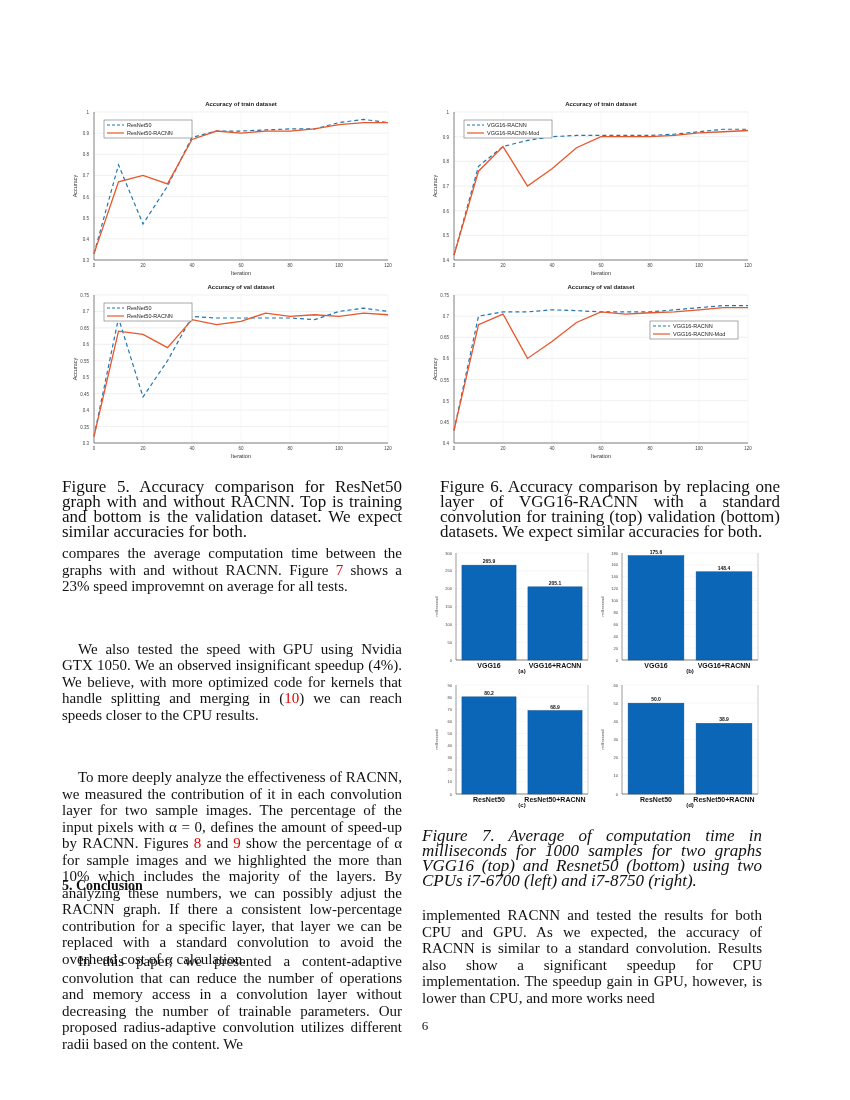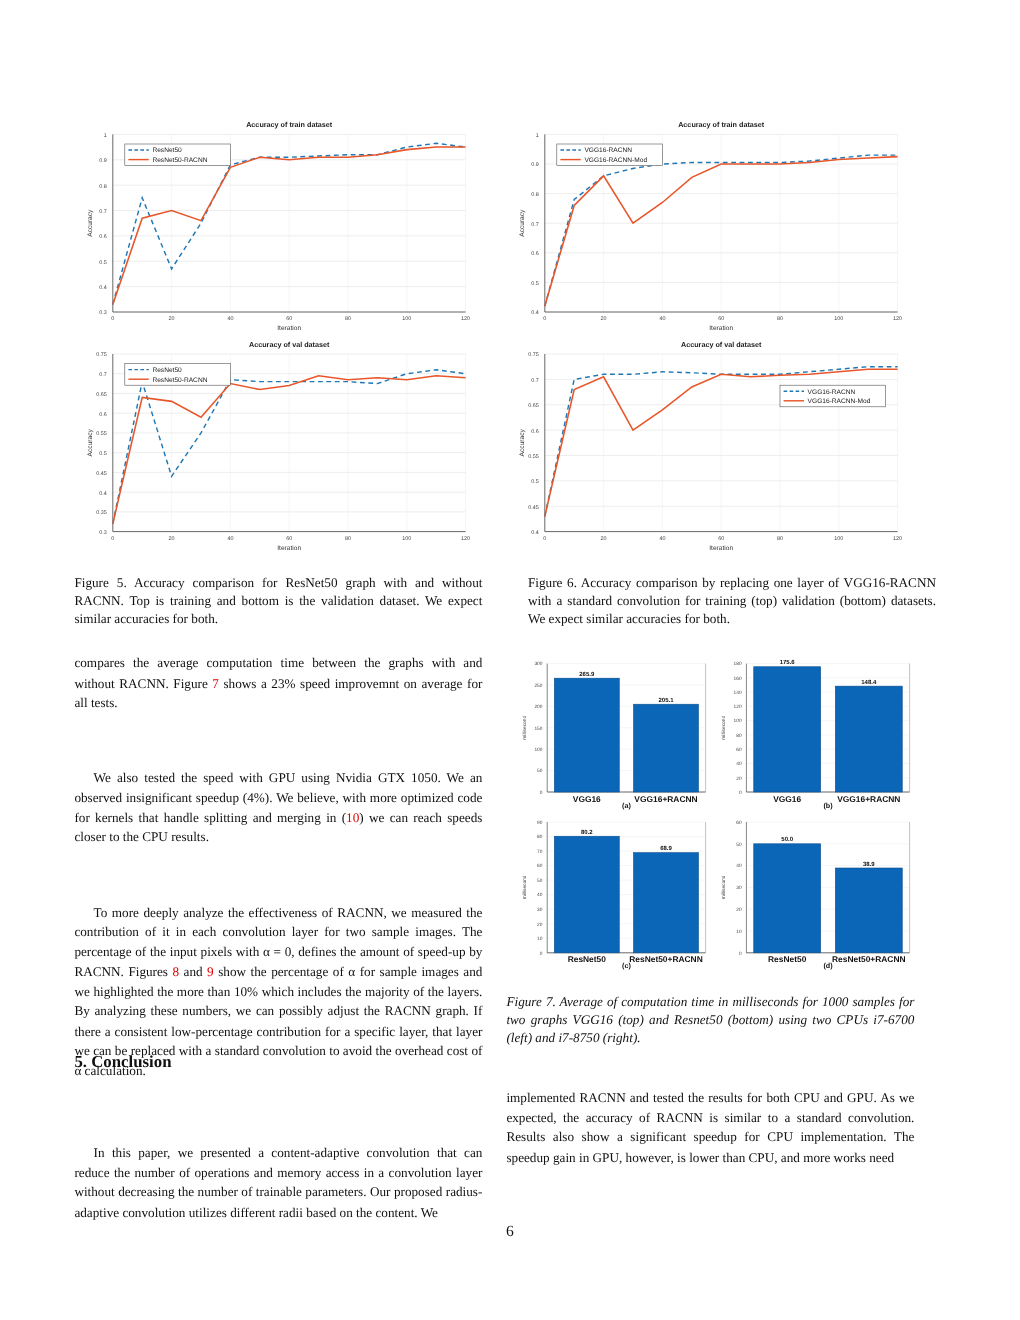--- a/index.html
+++ b/index.html
@@ -1,21 +1,21 @@
 <!DOCTYPE html>
 <html><head>
 <meta charset="utf-8">
 <style>
   html, body { margin: 0; padding: 0; background: #ffffff; }
   body { width: 850px; height: 1100px; position: relative; overflow: hidden;
          font-family: "Liberation Serif", "DejaVu Serif", serif; color: #111; }
   .chart { position: absolute; }
   .chart svg { display: block; overflow: visible; }
-  .caption { position: absolute; font-size: 11px; line-height: 15px; text-align: justify; }
-  .para { position: absolute; font-size: 11px; line-height: 16.5px; text-align: justify; }
+  .caption { position: absolute; font-size: 17px; line-height: 15px; text-align: justify; }
+  .para { position: absolute; font-size: 15px; line-height: 16.5px; text-align: justify; }
   .para p { margin: 0; }
   .para p.ind { text-indent: 16px; margin-top: 46px; }
   .ref { color: #e00000; }
   .heading { position: absolute; font-size: 14px; font-weight: bold; }
   .pageno { position: absolute; font-size: 13px; }
   .svgtext { font-family: "Liberation Sans", "DejaVu Sans", sans-serif; }
 </style>
 </head>
 <body>
 

